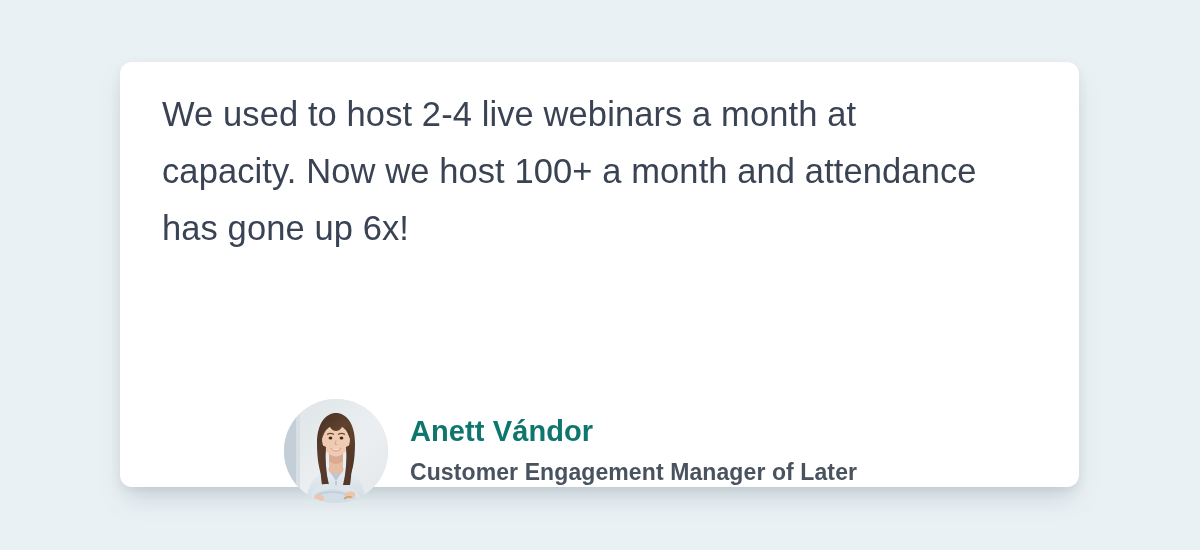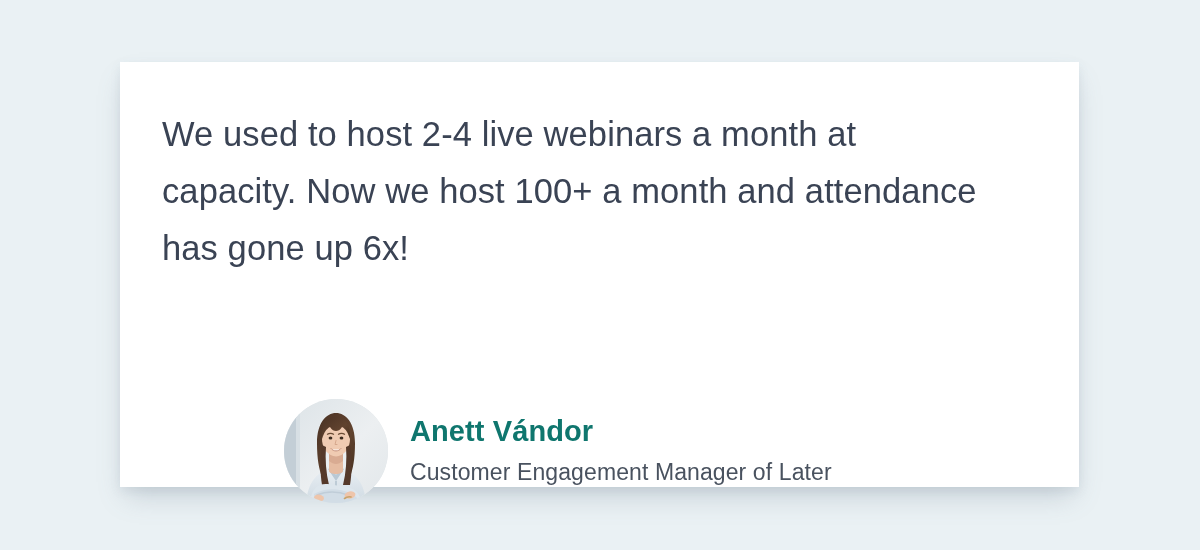--- a/index.html
+++ b/index.html
@@ -22,25 +22,25 @@
   }
 
   
   .testimonial-card {
     position: absolute;
     left: 120px;
     top: 62px;
     width: 959px;
     height: 425px;
     background: #ffffff;
-    border-radius: 0;
+    border-radius: 12px;
     box-shadow: 0 14px 26px -6px rgba(100, 120, 135, 0.28),
                 0 4px 10px rgba(100, 120, 135, 0.10);
     box-sizing: border-box;
-    padding: 44px 60px 0 42px;
+    padding: 24px 60px 0 42px;
   }
 
   
   .quote {
     margin: 0;
     padding: 0;
     color: #3a4354;
     font-size: 34.5px;
     line-height: 57px;
     font-weight: 400;
@@ -85,21 +85,21 @@
     font-size: 29px;
     font-weight: 600;
     line-height: 36px;
     letter-spacing: 0.1px;
     white-space: nowrap;
   }
 
   .author-title {
     color: #49525f;
     font-size: 23px;
-    font-weight: 400;
+    font-weight: 700;
     line-height: 34px;
     letter-spacing: 0.1px;
     white-space: nowrap;
     margin-top: 6px;
   }
 </style>
 </head>
 <body>
 
 <div class="page">

